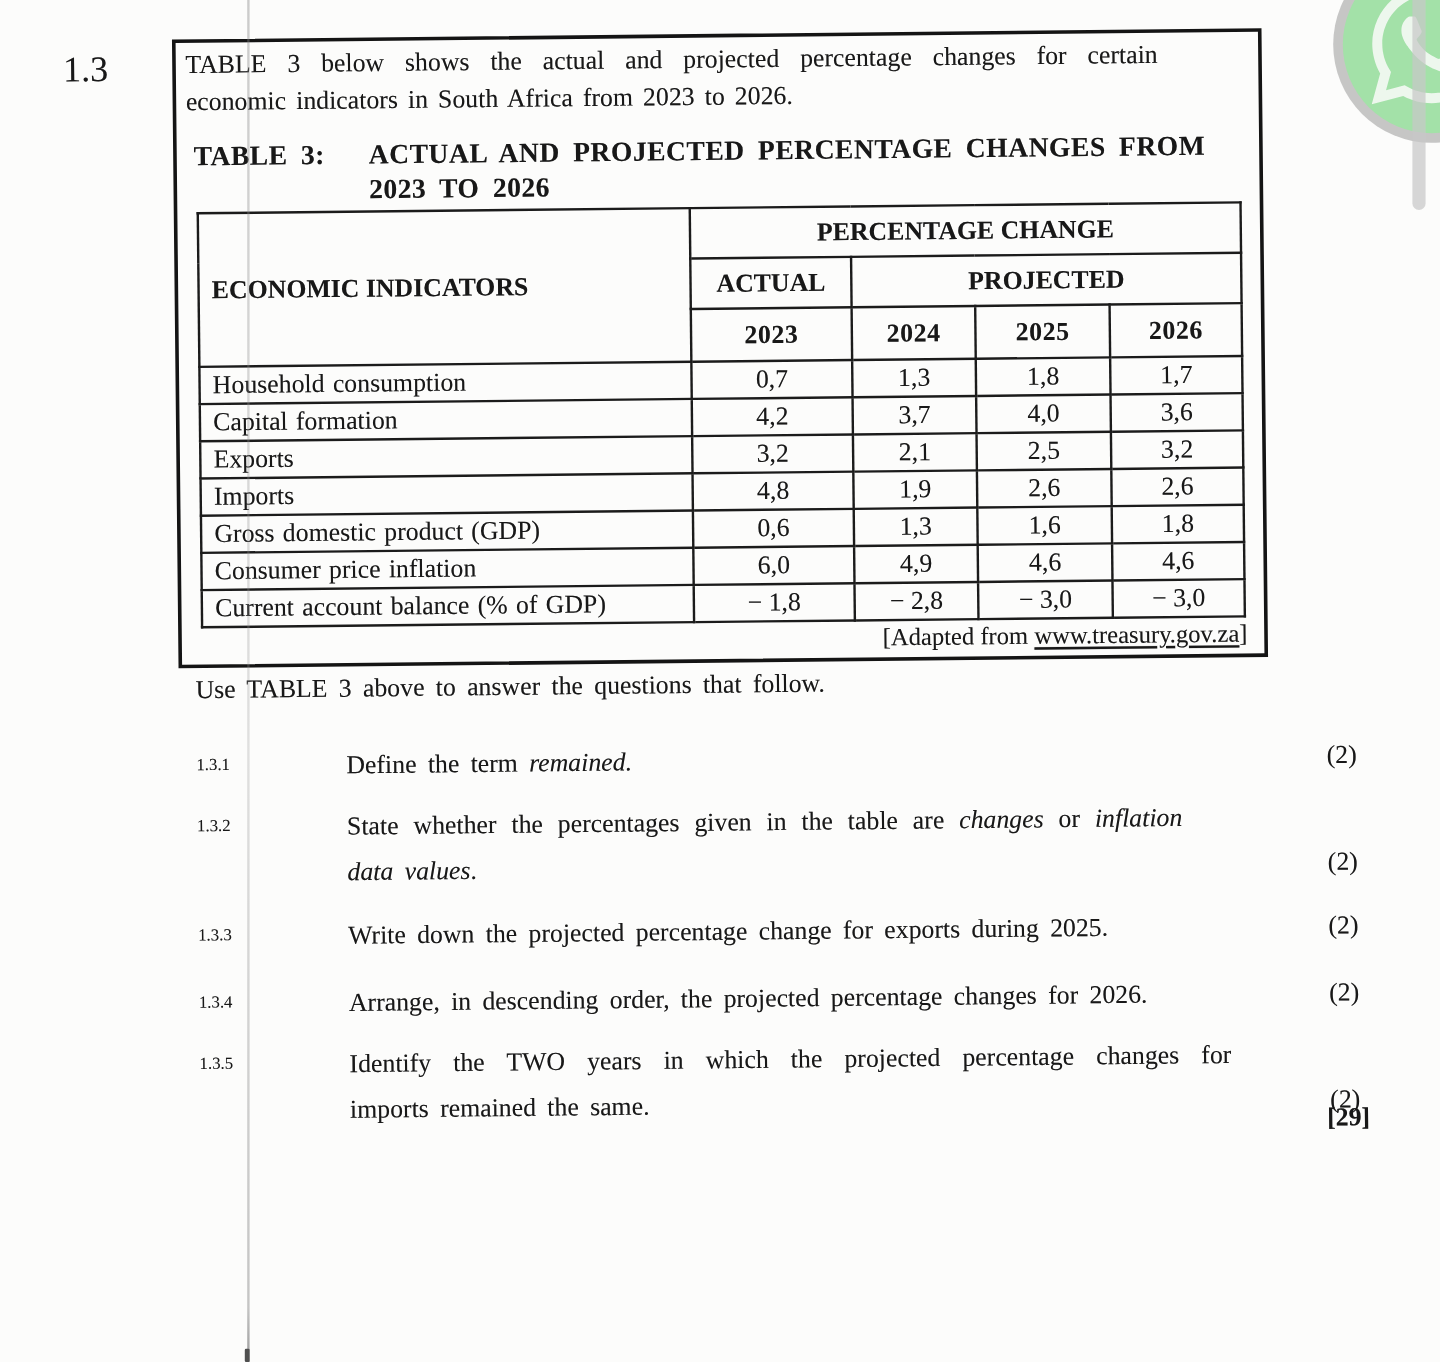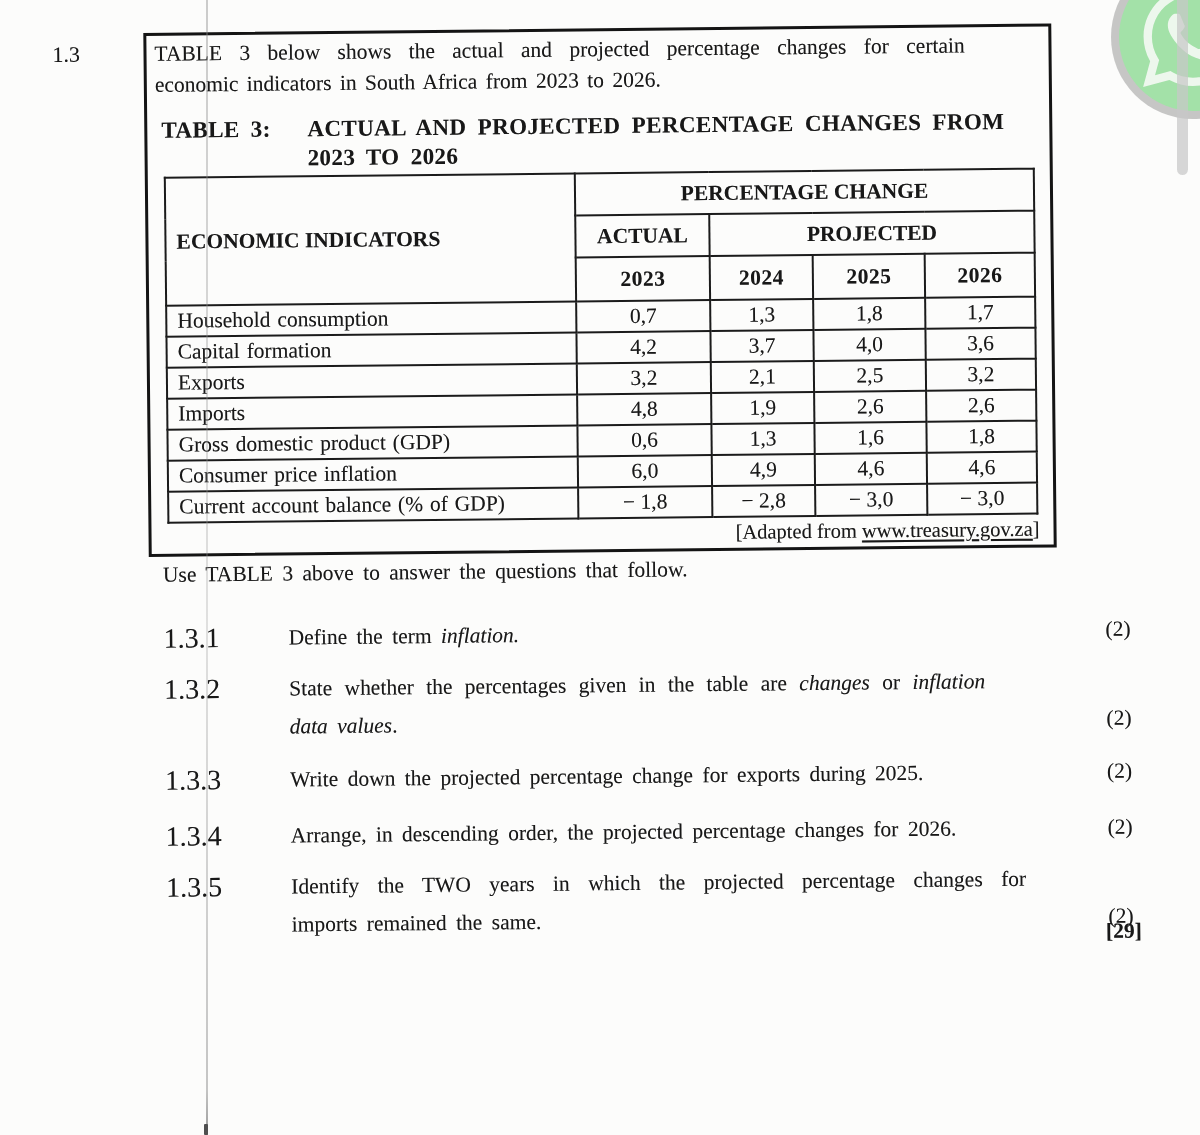--- a/index.html
+++ b/index.html
@@ -6,21 +6,21 @@
   .screen{
     position:relative;width:1200px;height:1135px;overflow:hidden;
     background:#fcfcfb;color:#181818;
     font-family:"Liberation Serif","DejaVu Serif",serif;
   }
   .doc{
     position:absolute;left:0;top:0;width:1200px;height:1135px;
     transform:rotate(-0.6deg);transform-origin:620px 480px;
     text-shadow:0 0 .5px rgba(20,20,20,.35);
   }
-  .section-num{position:absolute;left:57px;top:36px;font-size:22px;}
+  .section-num{position:absolute;left:57px;top:36px;font-size:30px;}
   
   .table-box{
     position:absolute;left:148px;top:28px;width:902px;
     border:3.5px solid #141414;background:transparent;
   }
   .intro{margin:0;padding:3px 8px 0 8px;font-size:21.5px;line-height:31px;word-spacing:3px;}
   .line{display:block;}
   .ws-wide{word-spacing:12px;}
   .caption{margin:15px 0 0 14px;font-weight:bold;font-size:23px;line-height:29px;
            letter-spacing:.4px;word-spacing:5px;display:flex;}
@@ -33,21 +33,21 @@
   .row-actual th{height:40px;}
   .row-years th{height:42px;letter-spacing:.5px;}
   .t3 tbody td{height:29px;font-size:21.5px;}
   .t3 tbody td.ind{text-align:left;padding-left:10px;word-spacing:1.5px;}
   .t3 tbody td.val{text-align:center;}
   .attribution{text-align:right;padding:3px 14px 4px 0;font-size:20.5px;}
   .src-link{text-decoration:underline;text-underline-offset:3px;}
   
   .instruction{position:absolute;left:162px;top:558px;font-size:21.5px;word-spacing:4px;}
   .question{position:absolute;left:162px;width:975px;}
-  .q-num{position:absolute;left:0;top:0;font-size:28px;line-height:38px;}
+  .q-num{position:absolute;left:0;top:0;font-size:14px;line-height:38px;}
   .q-text{margin-left:125px;width:785px;font-size:21.5px;}
   .q-line{line-height:38px;height:38px;white-space:nowrap;word-spacing:4px;}
   .q-line em{font-style:italic;}
   .q-marks{position:absolute;right:8px;font-size:21.5px;line-height:36px;}
   .total{position:absolute;left:162px;top:924px;width:975px;text-align:right;
          font-weight:bold;font-size:21.5px;}
   
   .fold{position:absolute;left:206px;top:0;width:2px;height:1135px;z-index:3;
         background:linear-gradient(180deg,rgba(130,130,130,.40) 0%,rgba(150,150,150,.28) 55%,
                    rgba(120,120,120,.42) 96%,rgba(90,90,90,.6) 100%);}
@@ -163,21 +163,21 @@
 
       <div class="attribution"><span>[Adapted from </span><span class="src-link">www.treasury.gov.za</span><span>]</span></div>
     </div>
 
     <div class="instruction">Use TABLE 3 above to answer the questions that follow.</div>
 
     <div id="questions">
         <div class="question" style="top: 615px;">
           <span class="q-num">1.3.1</span>
           <div class="q-text">
-            <div class="q-line"><span>Define the term </span><em>inflation.</em></div>
+            <div class="q-line"><span>Define the term </span><em>remained.</em></div>
           </div>
           <span class="q-marks" style="top: 1px;">(2)</span>
         </div>
         <div class="question" style="top: 666px;">
           <span class="q-num">1.3.2</span>
           <div class="q-text">
             <div class="q-line" style="word-spacing: 7px;"><span>State whether the percentages given in the table are </span><em>changes</em><span> or </span><em>inflation</em></div>
             <div class="q-line"><em>data values</em><span>.</span></div>
           </div>
           <span class="q-marks" style="top: 39px;">(2)</span>

